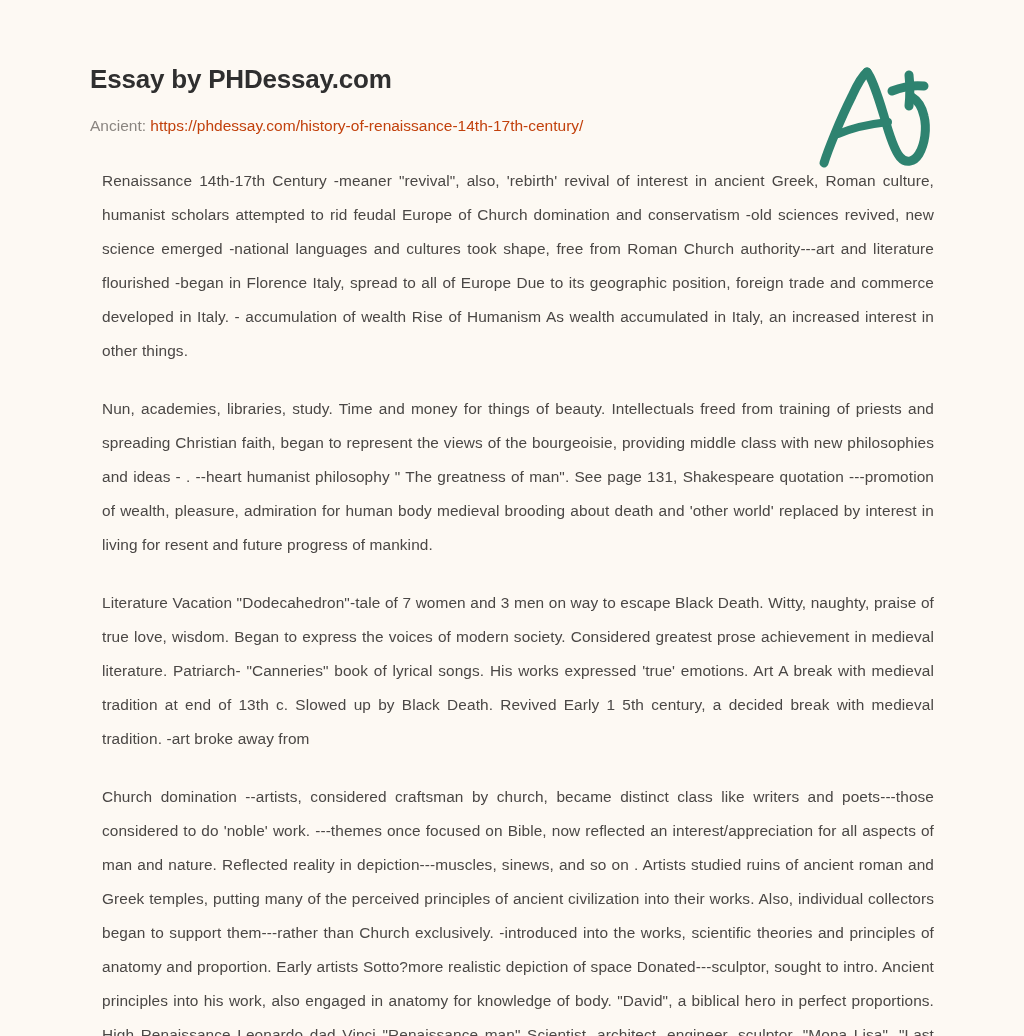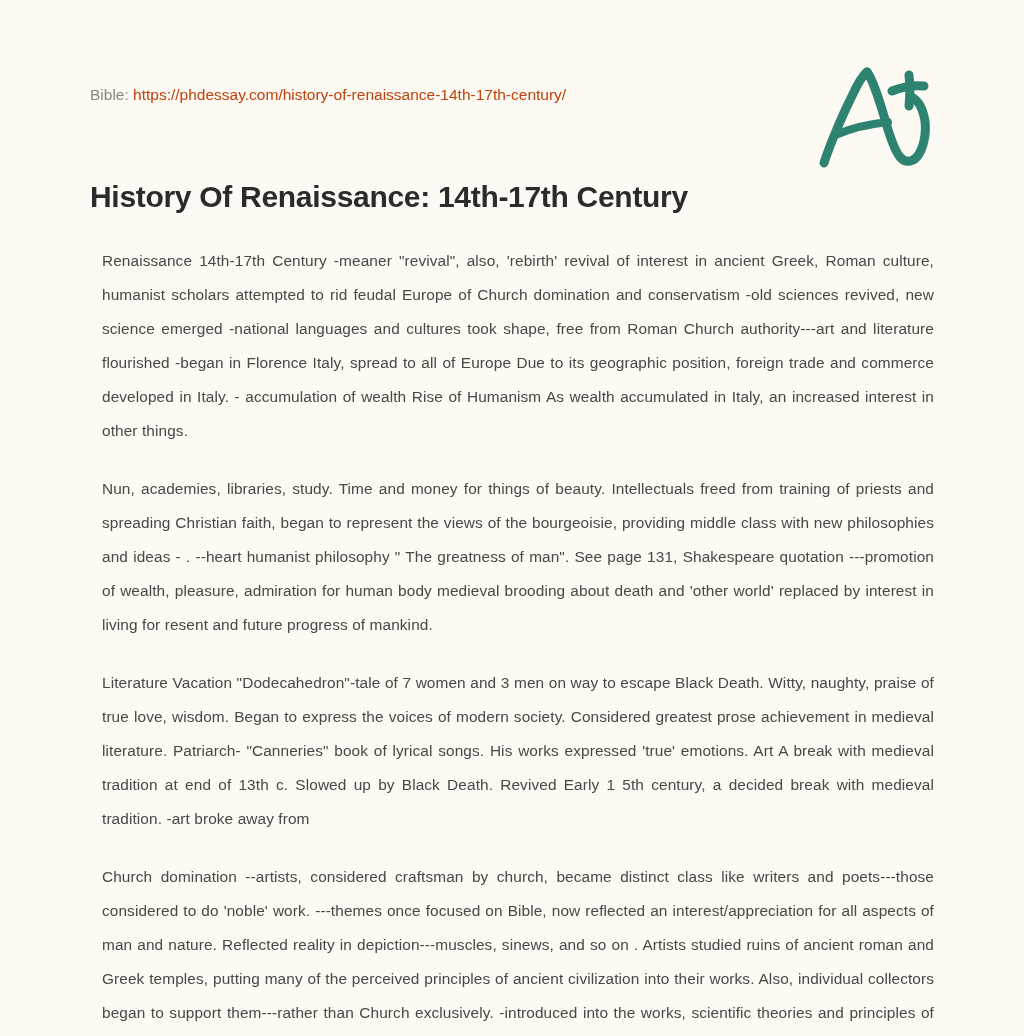--- a/index.html
+++ b/index.html
@@ -95,23 +95,24 @@
   .essay-body p:last-child {
     margin-bottom: 0;
   }
 </style>
 </head>
 <body>
 
 <div class="page">
 
   <div class="header">
+    <div class="brand">Essay by PHDessay.com</div>
 
     <div class="source-line">
-      <span class="source-label">Bible:</span>
+      <span class="source-label">Ancient:</span>
       <span class="source-url">https://phdessay.com/history-of-renaissance-14th-17th-century/</span>
     </div>
 
     <div class="logo">
       <svg viewBox="0 0 130 115" xmlns="http://www.w3.org/2000/svg" aria-hidden="true">
         <g fill="none" stroke="#2E8370" stroke-linecap="round" stroke-linejoin="round">
 
           <path d="M12 105 C16 92 28 62 40 38 C45 27 50 18 55 14" stroke-width="9"></path>
 
           <path d="M55 14 C60 20 66 38 72 58 C77 76 82 92 88 99 C94 106 102 104 107 96 C113 86 115 70 112 58 C110 49 105 42 100 39" stroke-width="9"></path>
@@ -119,21 +120,20 @@
           <path d="M26 76 C40 70 58 66 76 64" stroke-width="8"></path>
 
           <path d="M80 33 C90 29 103 27 112 28" stroke-width="9"></path>
 
           <path d="M97 17 C98 26 98 38 97 48" stroke-width="9"></path>
         </g>
       </svg>
     </div>
   </div>
 
-  <h1 class="essay-title">History Of Renaissance: 14th-17th Century</h1>
 
   <div class="essay-body">
     <p>Renaissance 14th-17th Century -meaner "revival", also, 'rebirth' revival of interest in ancient Greek, Roman culture, humanist scholars attempted to rid feudal Europe of Church domination and conservatism -old sciences revived, new science emerged -national languages and cultures took shape, free from Roman Church authority---art and literature flourished -began in Florence Italy, spread to all of Europe Due to its geographic position, foreign trade and commerce developed in Italy. - accumulation of wealth Rise of Humanism As wealth accumulated in Italy, an increased interest in other things.</p>
     <p>Nun, academies, libraries, study. Time and money for things of beauty. Intellectuals freed from training of priests and spreading Christian faith, began to represent the views of the bourgeoisie, providing middle class with new philosophies and ideas - . --heart humanist philosophy " The greatness of man". See page 131, Shakespeare quotation ---promotion of wealth, pleasure, admiration for human body medieval brooding about death and 'other world' replaced by interest in living for resent and future progress of mankind.</p>
     <p>Literature Vacation "Dodecahedron"-tale of 7 women and 3 men on way to escape Black Death. Witty, naughty, praise of true love, wisdom. Began to express the voices of modern society. Considered greatest prose achievement in medieval literature. Patriarch- "Canneries" book of lyrical songs. His works expressed 'true' emotions. Art A break with medieval tradition at end of 13th c. Slowed up by Black Death. Revived Early 1 5th century, a decided break with medieval tradition. -art broke away from</p>
     <p>Church domination --artists, considered craftsman by church, became distinct class like writers and poets---those considered to do 'noble' work. ---themes once focused on Bible, now reflected an interest/appreciation for all aspects of man and nature. Reflected reality in depiction---muscles, sinews, and so on . Artists studied ruins of ancient roman and Greek temples, putting many of the perceived principles of ancient civilization into their works. Also, individual collectors began to support them---rather than Church exclusively. -introduced into the works, scientific theories and principles of anatomy and proportion. Early artists Sotto?more realistic depiction of space Donated---sculptor, sought to intro. Ancient principles into his work, also engaged in anatomy for knowledge of body. "David", a biblical hero in perfect proportions. High Renaissance Leonardo dad Vinci "Renaissance man" Scientist, architect, engineer, sculptor. "Mona Lisa", "Last Supper" 2 of the most famous paintings in world. Scientist, architect, engineer, sculptor.</p>
 
   </div>
 
 </div>

